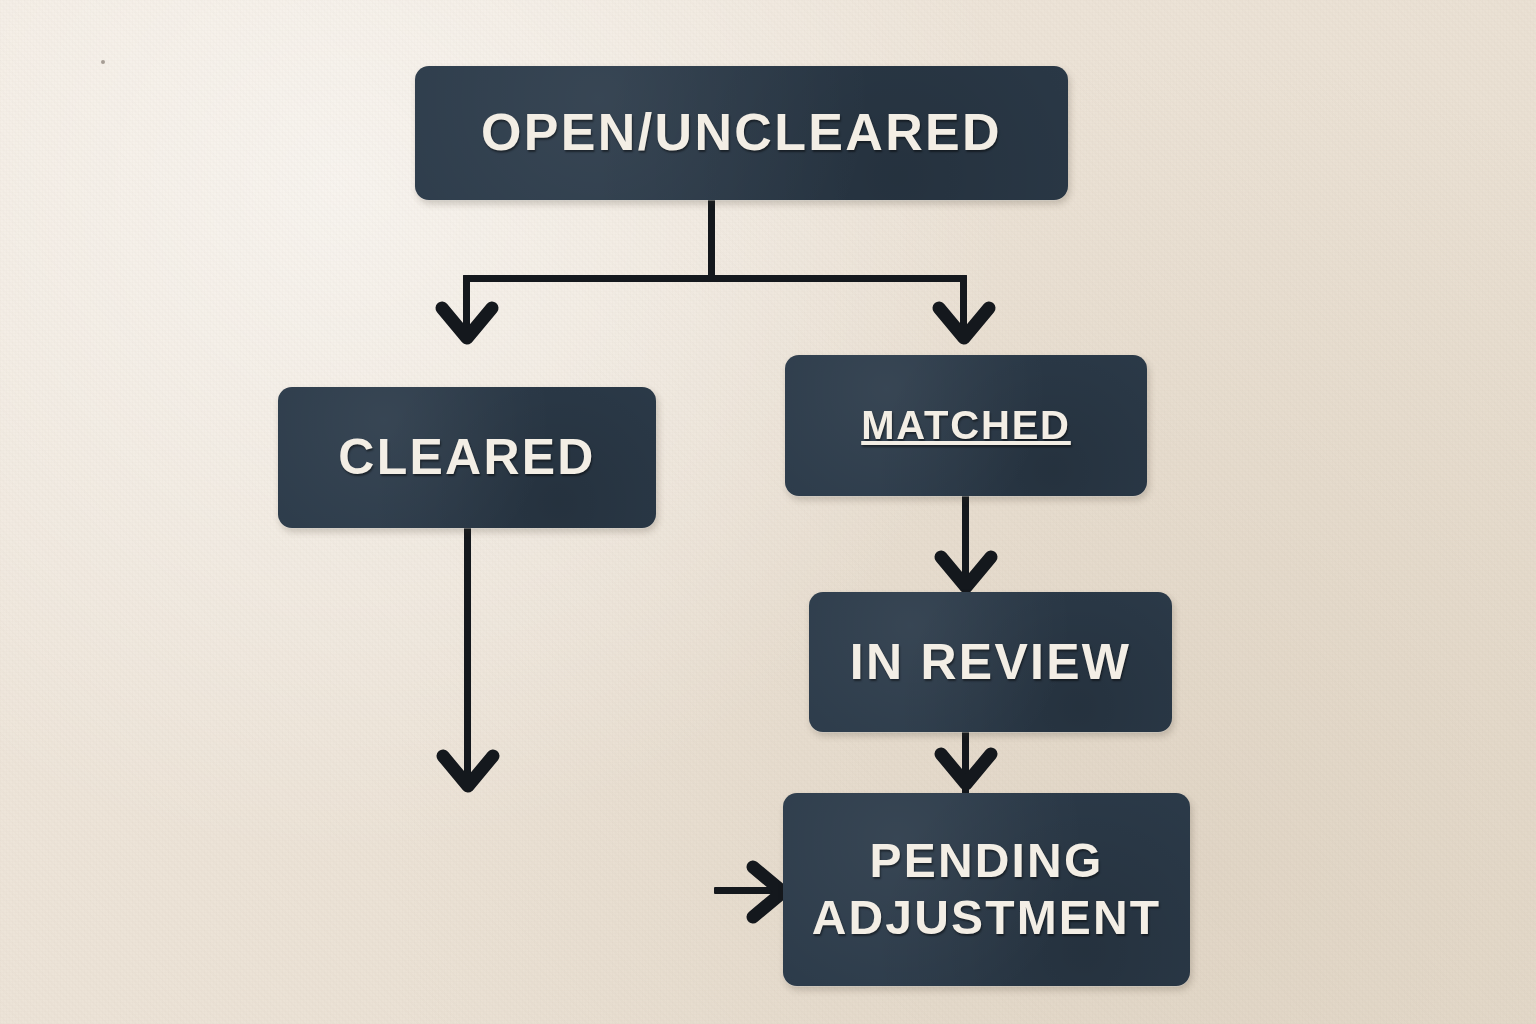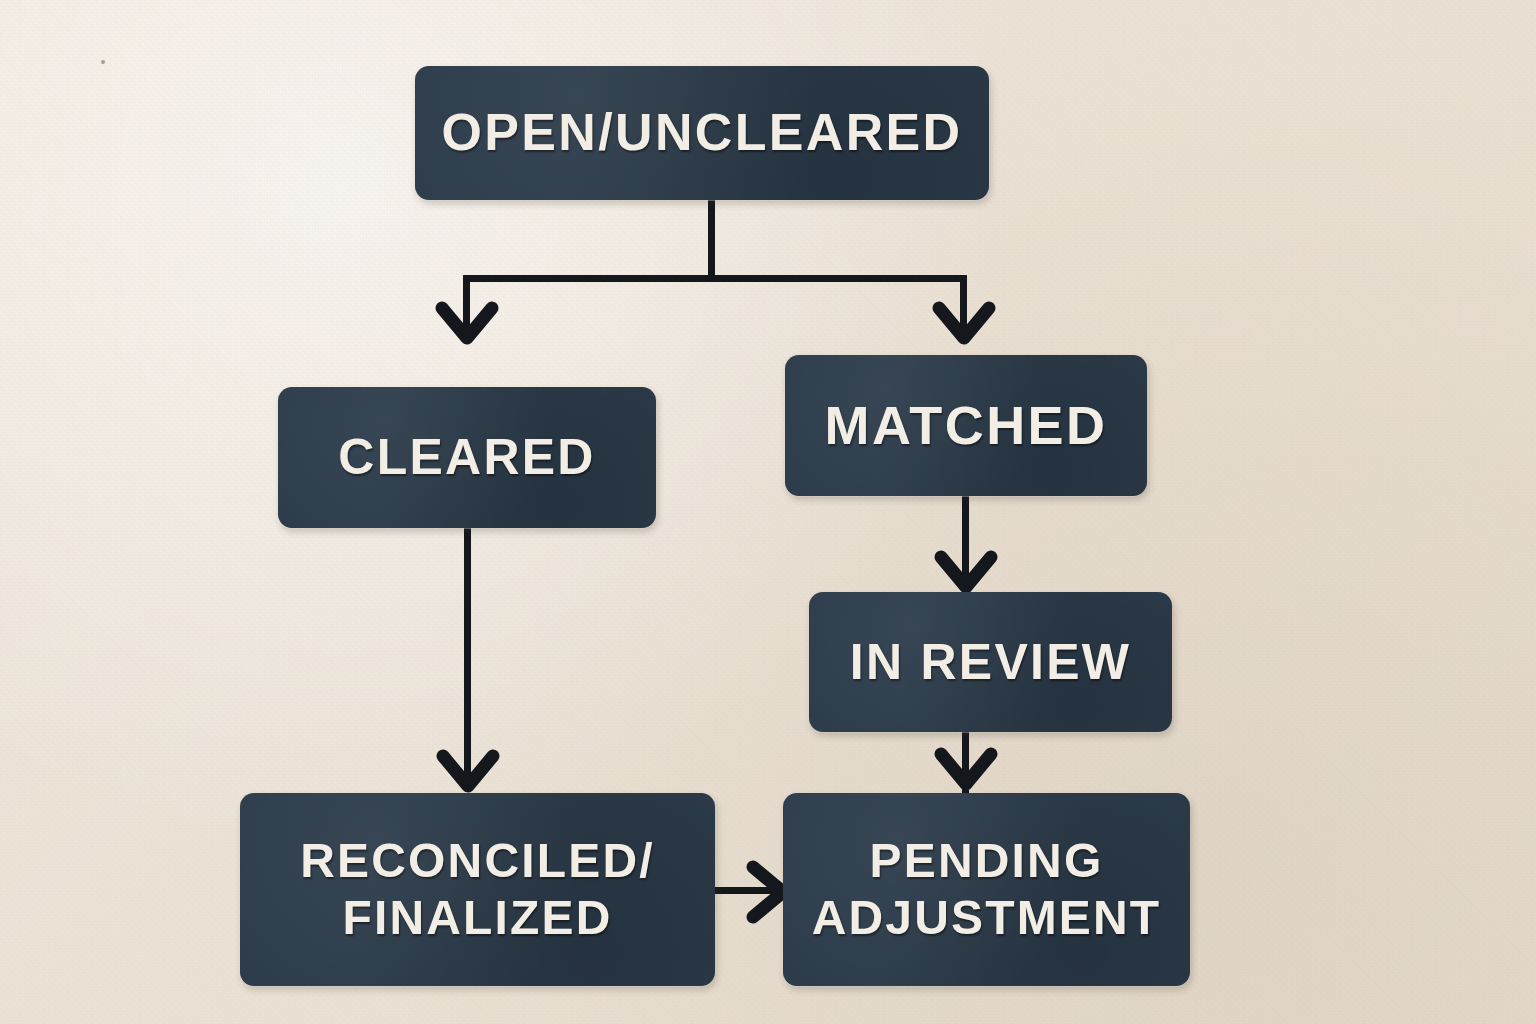--- a/index.html
+++ b/index.html
@@ -123,39 +123,35 @@
     </svg>
   </div>
 
   <div class="conn h" style="left:714px; top:887px; width:62px;"></div>
   <div class="chev" style="left:745px; top:862px;">
     <svg width="46" height="60" viewBox="0 0 46 60">
       <path d="M8 5 L38 30 L8 55" fill="none" stroke="#14181d" stroke-width="13" stroke-linecap="round" stroke-linejoin="round"></path>
     </svg>
   </div>
 
-  <div class="node" style="left:415px; top:66px; width:574px; height:134px;">
+  <div class="node" style="left:415px; top:66px; width:653px; height:134px;">
     <span class="label" style="font-size:52px;">OPEN/UNCLEARED</span>
   </div>
 
   <div class="node" style="left:278px; top:355px; width:378px; height:141px;margin-top:32px;">
     <span class="label" style="font-size:50px;">CLEARED</span>
   </div>
 
   <div class="node" style="left:785px; top:355px; width:362px; height:141px;">
-    <span class="label" style="font-size:54px;">MATCHED</span>
+    <span class="label" style="font-size:40px;text-decoration:underline;">MATCHED</span>
   </div>
 
   <div class="node" style="left:809px; top:592px; width:363px; height:140px;">
     <span class="label" style="font-size:50px;">IN REVIEW</span>
   </div>
 
-  <div class="node" style="left:240px; top:793px; width:475px; height:193px;">
-    <span class="label" style="font-size:48px; line-height:1.18;">RECONCILED/
-FINALIZED</span>
-  </div>
 
   <div class="node" style="left:783px; top:793px; width:407px; height:193px;">
     <span class="label" style="font-size:48px; line-height:1.18;">PENDING
 ADJUSTMENT</span>
   </div>
 
 </div>
 
 </body></html>

